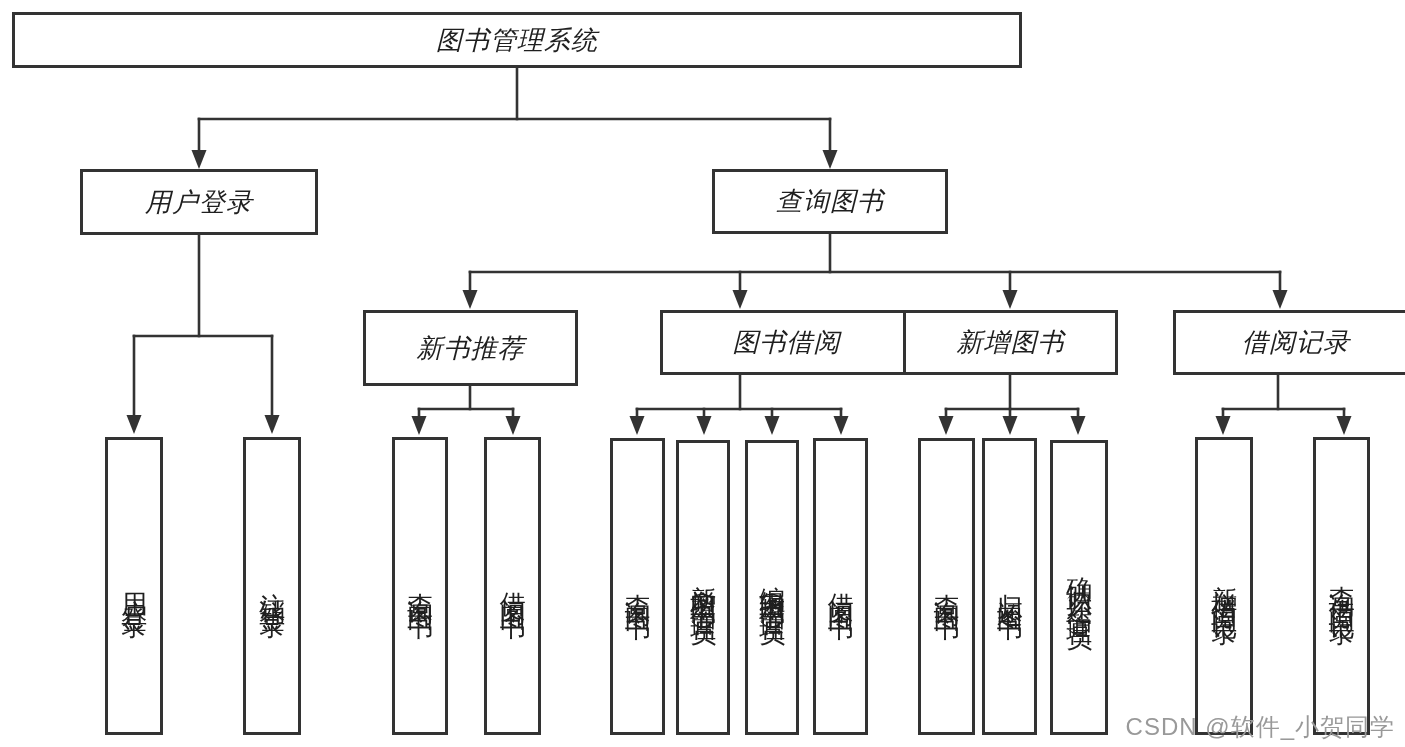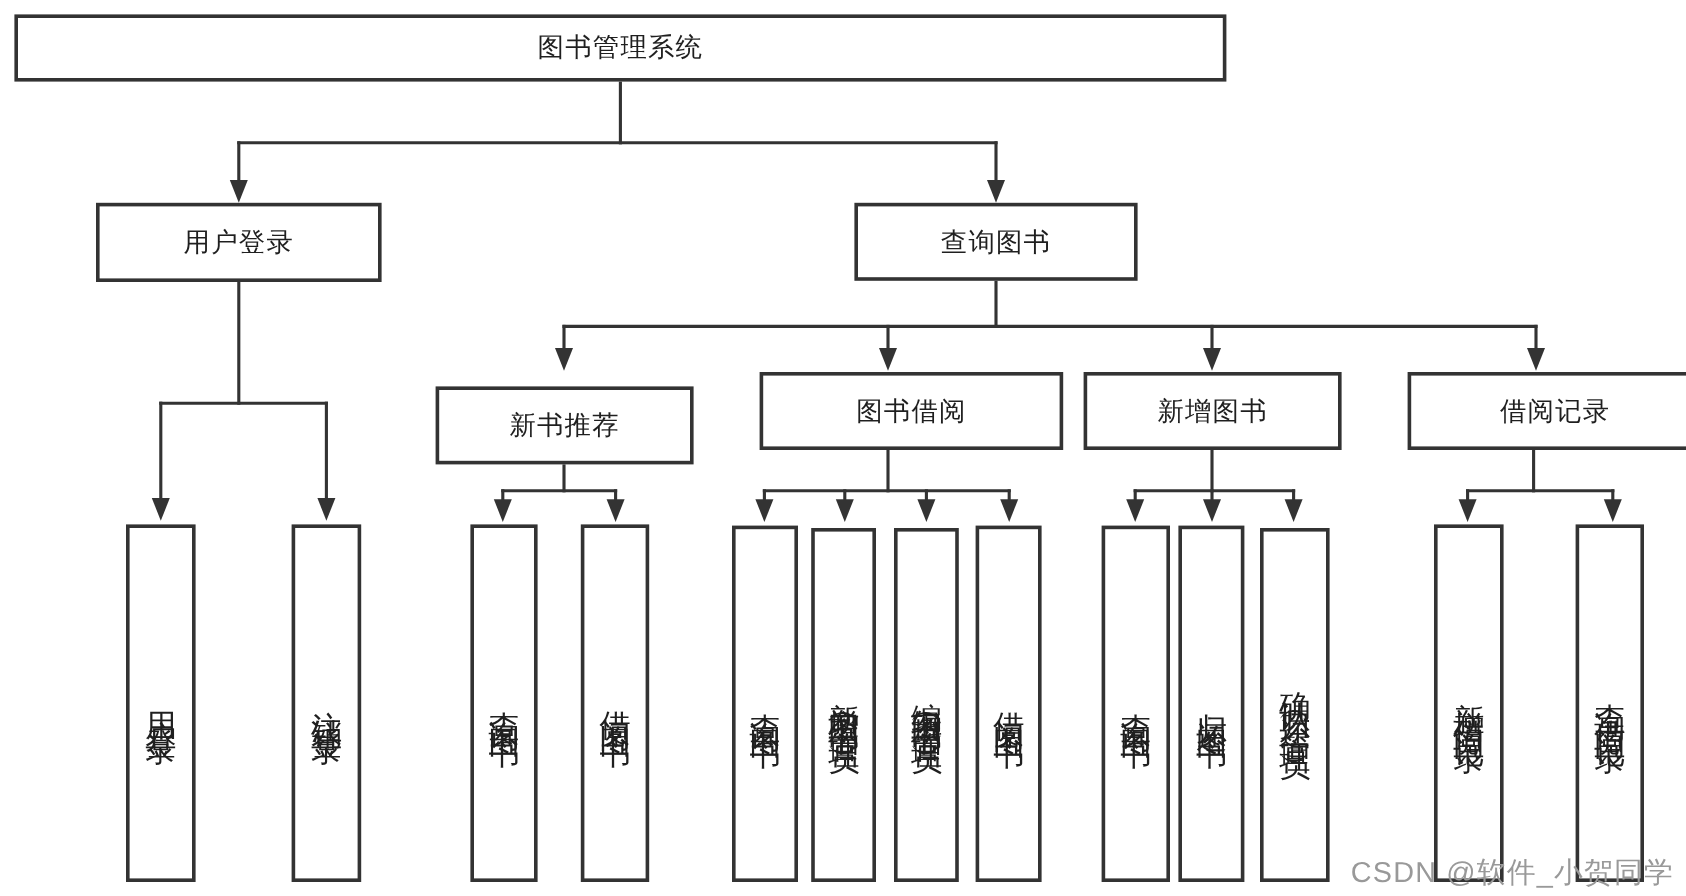--- a/index.html
+++ b/index.html
@@ -13,21 +13,21 @@
   .canvas{position:relative;width:1405px;height:747px;background:var(--box-bg);overflow:hidden;}
   .wires{position:absolute;left:0;top:0;pointer-events:none;}
   .wires line{stroke:var(--line);stroke-width:2.6;stroke-linecap:square;}
   .wires polygon{fill:var(--line);stroke:none;}
   .node{
     position:absolute;box-sizing:border-box;
     border:3px solid var(--line);background:var(--box-bg);
     display:flex;align-items:center;justify-content:center;
   }
   .node.h span{
-    font-size:22px;letter-spacing:1px;white-space:nowrap;color:var(--text);
+    font-size:26px;letter-spacing:1px;white-space:nowrap;color:var(--text);font-style:italic;
   }
   .node.v span{
     writing-mode:vertical-rl;text-orientation:mixed;
     font-size:26px;line-height:1.05;letter-spacing:7px;color:var(--text);
   }
   .node.v.long span{letter-spacing:5px;}
   .watermark{
     position:absolute;right:10px;bottom:4px;z-index:5;
     font-size:24px;letter-spacing:1px;color:var(--watermark);white-space:nowrap;
   }
@@ -107,24 +107,24 @@
     <span>图书管理系统</span>
   </div>
 
   <div class="node h" style="left:80px;top:169px;width:238px;height:66px">
     <span>用户登录</span>
   </div>
   <div class="node h" style="left:712px;top:169px;width:236px;height:65px">
     <span>查询图书</span>
   </div>
 
-  <div class="node h" style="left:363px;top:322px;width:215px;height:65px">
+  <div class="node h" style="left:363px;top:310px;width:215px;height:76px">
     <span>新书推荐</span>
   </div>
-  <div class="node h" style="left:633px;top:310px;width:253px;height:65px">
+  <div class="node h" style="left:660px;top:310px;width:253px;height:65px">
     <span>图书借阅</span>
   </div>
   <div class="node h" style="left:903px;top:310px;width:215px;height:65px">
     <span>新增图书</span>
   </div>
   <div class="node h" style="left:1173px;top:310px;width:246px;height:65px">
     <span>借阅记录</span>
   </div>
 
   <div class="node v" style="left:105px;top:437px;width:58px;height:298px">

